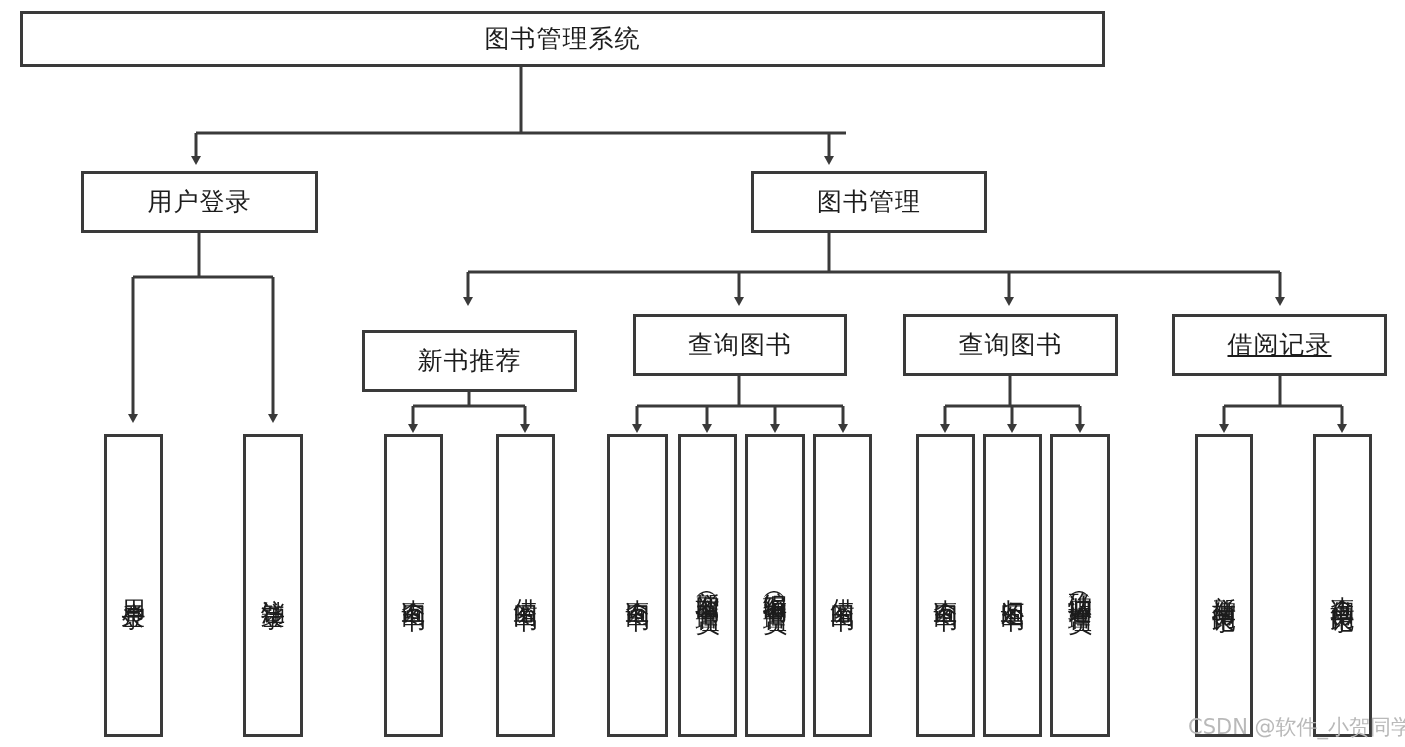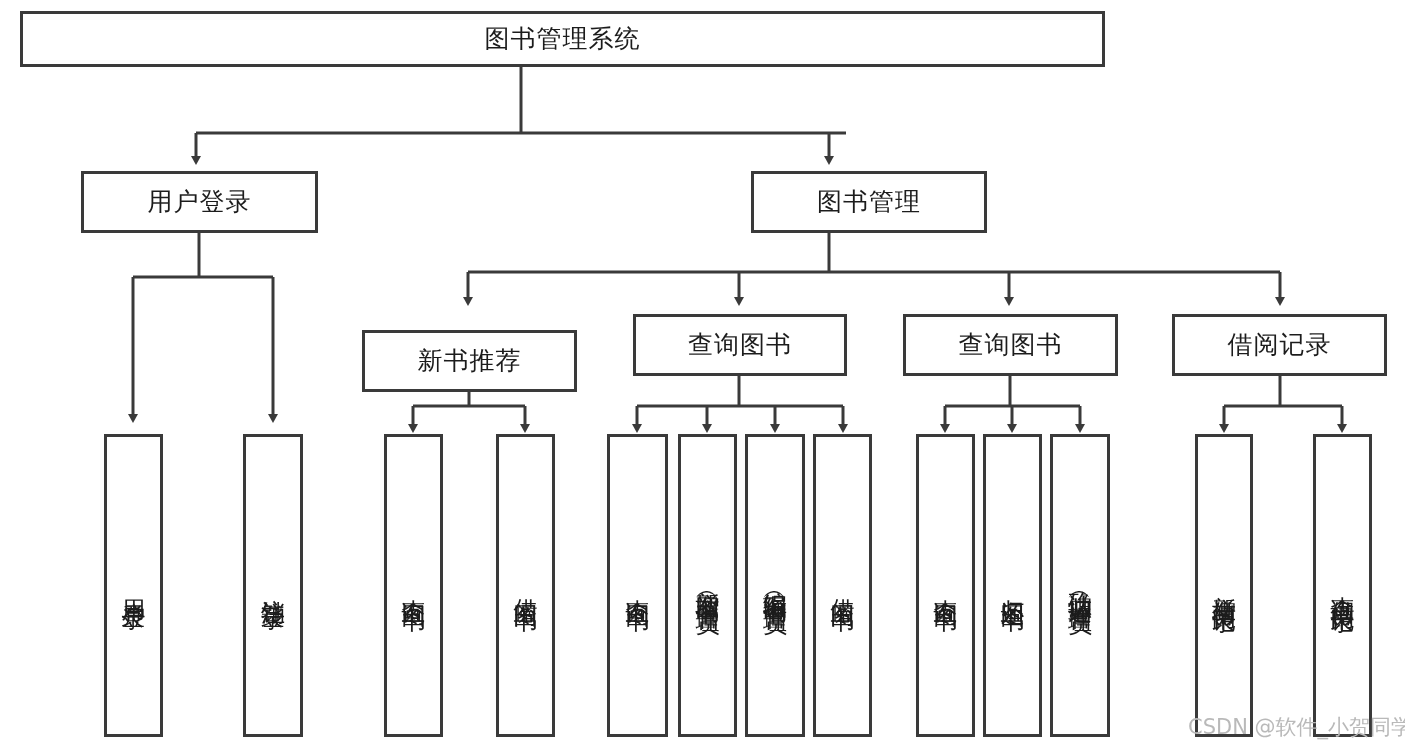--- a/index.html
+++ b/index.html
@@ -134,21 +134,21 @@
 
   <div class="node h" style="left:362px; top:330px; width:215px; height:62px;">
     <span>新书推荐</span>
   </div>
   <div class="node h" style="left:633px; top:314px; width:214px; height:62px;">
     <span>查询图书</span>
   </div>
   <div class="node h" style="left:903px; top:314px; width:215px; height:62px;">
     <span>查询图书</span>
   </div>
-  <div class="node h" style="left:1172px; top:314px; width:215px; height:62px;">
+  <div class="node h" style="left:1172px; top:314px; width:215px; height:62px;text-decoration:underline;">
     <span>借阅记录</span>
   </div>
 
   <div class="node v" style="left:104px; top:434px; width:59px; height:303px;">
     <span class="vtext">用户登录</span>
   </div>
   <div class="node v" style="left:243px; top:434px; width:60px; height:303px;">
     <span class="vtext">注销登录</span>
   </div>
 

